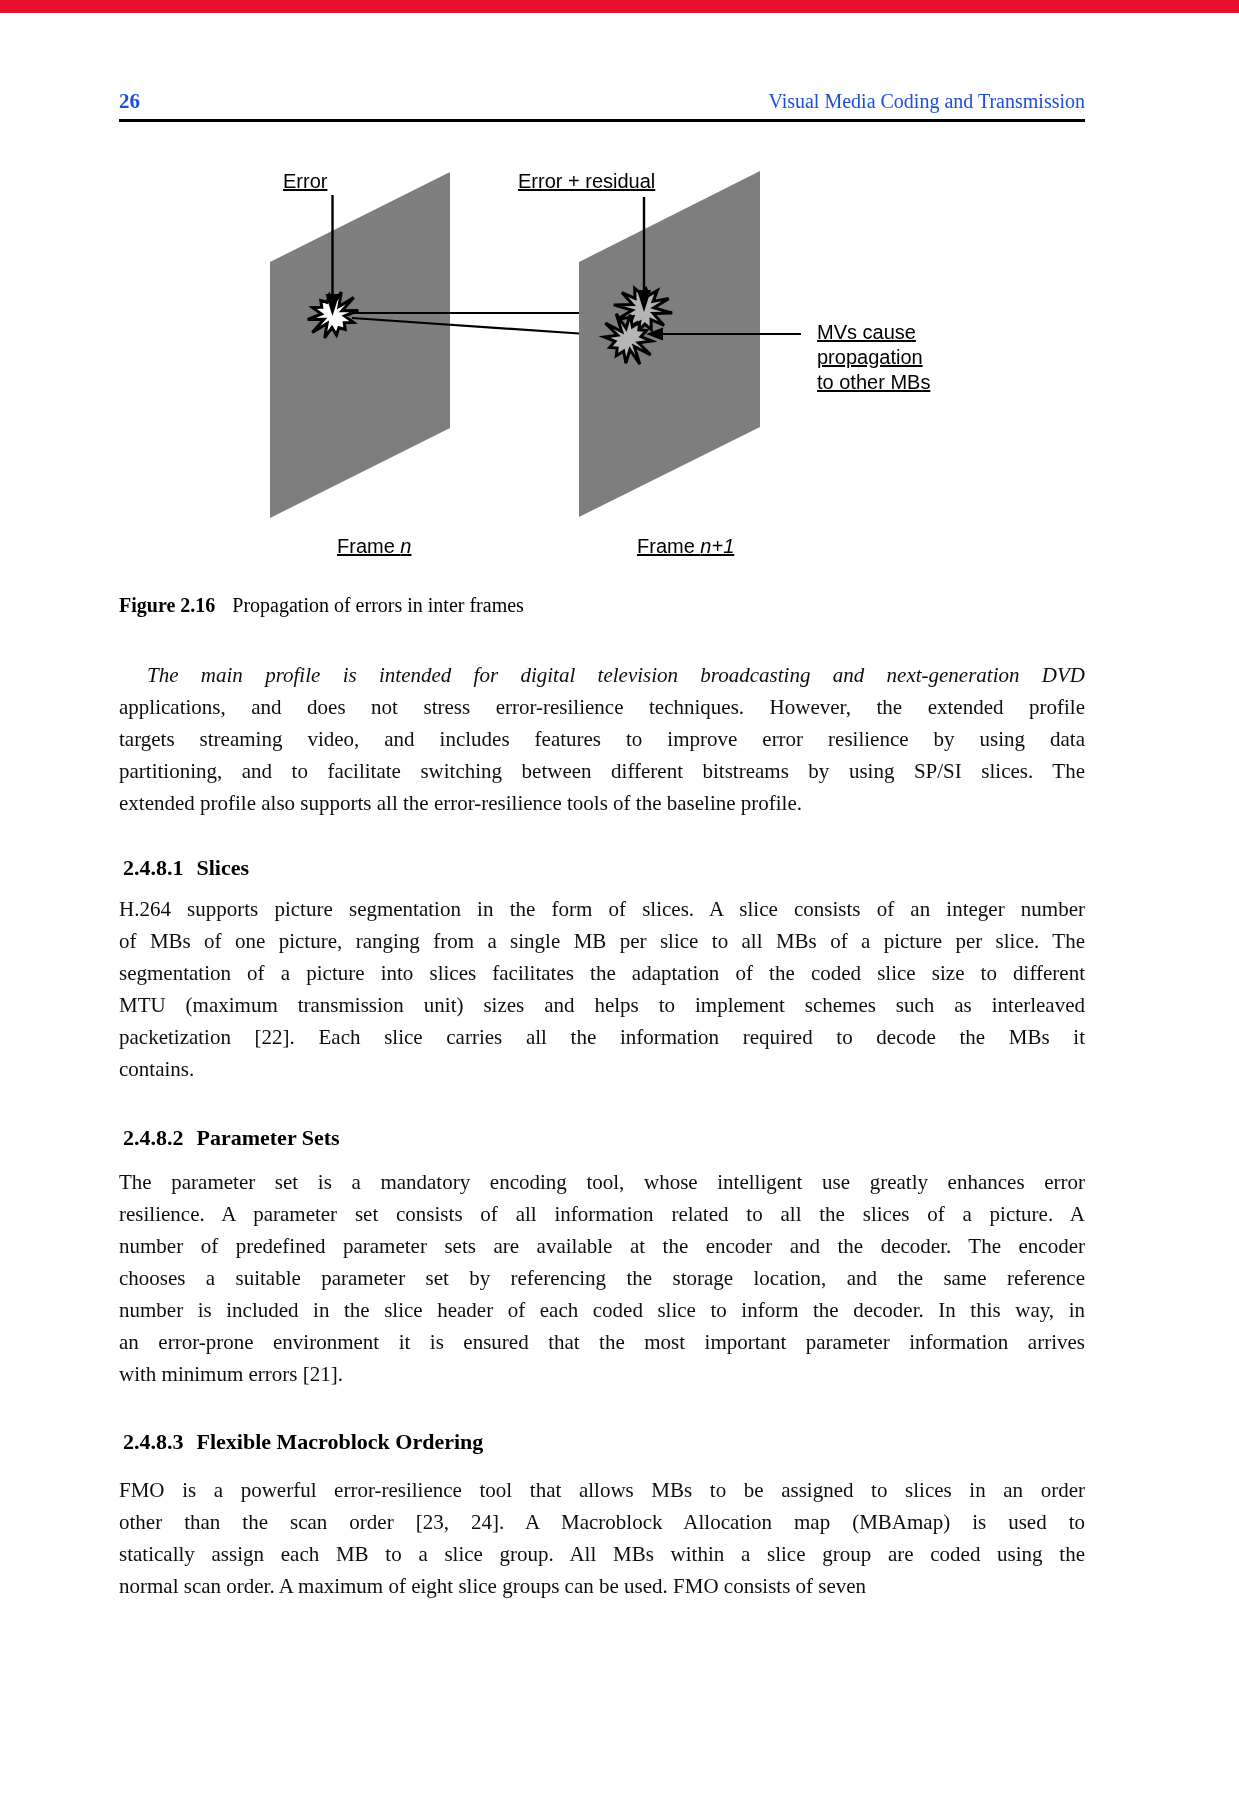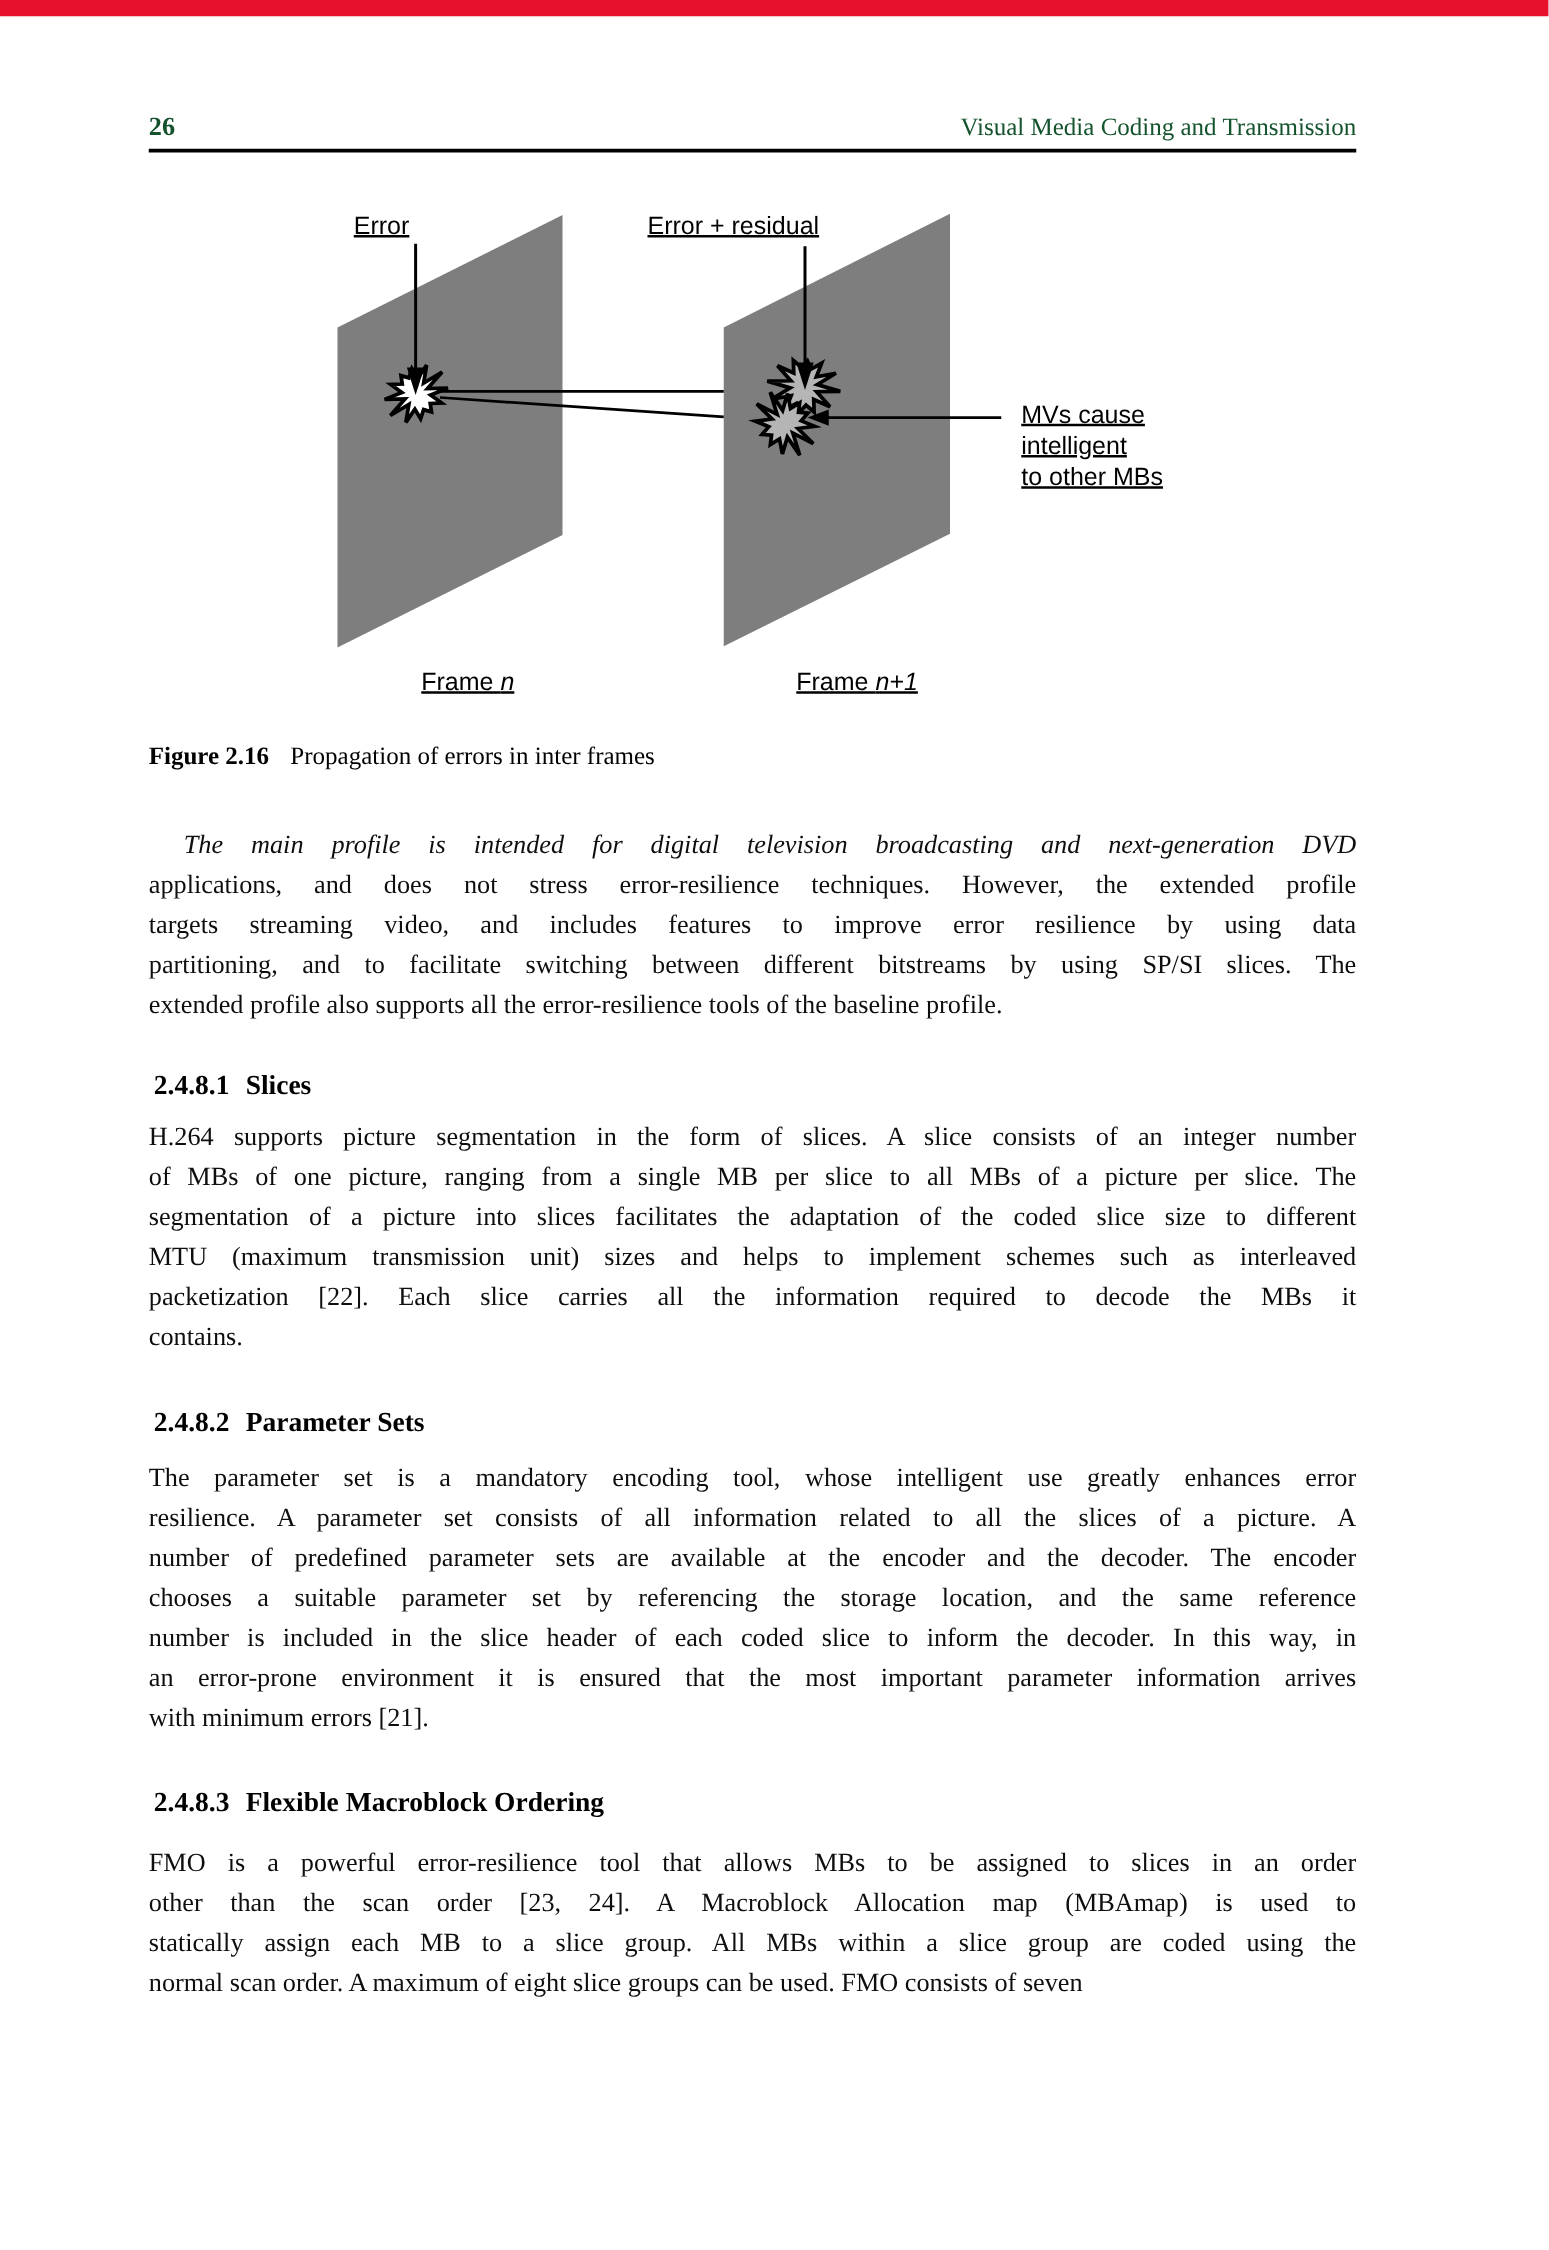--- a/index.html
+++ b/index.html
@@ -1,21 +1,21 @@
 <!DOCTYPE html>
 <html><head>
 <meta charset="utf-8">
 <style>
   html,body{margin:0;padding:0;background:#fff;}
   .page{position:relative;width:1239px;height:1800px;background:#fff;overflow:hidden;
         font-family:"Liberation Serif",serif;color:#0e0e0e;}
   .topbar{position:absolute;left:0;top:0;width:1239px;height:13px;background:#e8112d;}
   .header{position:absolute;left:119px;top:88px;width:966px;display:flex;
           justify-content:space-between;align-items:baseline;
-          font:20px/26px "Liberation Serif",serif;color:#14532d;}
+          font:20px/26px "Liberation Serif",serif;color:#1d4ed8;}
   .pagenum{font-weight:bold;font-size:21px;}
   .rule{position:absolute;left:119px;top:119px;width:966px;height:3px;background:#000;}
 
   .fig{position:absolute;left:0;top:0;}
   .fig .thin{stroke:#000;stroke-width:2.2;}
   .fig .mid{stroke:#000;stroke-width:2.4;}
   .fig .head{fill:#000;stroke:none;}
   .fig .burst{stroke:#000;stroke-width:3;stroke-linejoin:miter;}
 
   .figlabel{position:absolute;font:20px/24px "Liberation Sans",sans-serif;color:#000;white-space:nowrap;text-decoration:underline;}
@@ -67,21 +67,21 @@
     <polygon class="head" points="637,290 651,290 644,312"></polygon>
 
     <line class="thin" x1="660" y1="334" x2="801" y2="334"></line>
     <polygon class="head" points="646,334 663,327.5 663,340.5"></polygon>
   </svg>
 
   <div class="figlabel" style="left:283px;top:169px">Error</div>
   <div class="figlabel" style="left:518px;top:169px">Error + residual</div>
   <div class="figlabel mvs" style="left:817px;top:320px">
       <div class="ln">MVs cause</div>
-      <div class="ln">intelligent</div>
+      <div class="ln">propagation</div>
       <div class="ln">to other MBs</div>
     </div>
   <div class="figlabel" style="left:337px;top:534px">
     <span>Frame </span><i>n</i>
   </div>
   <div class="figlabel" style="left:637px;top:534px">
     <span>Frame </span><i>n+1</i>
   </div>
 
   <div class="caption">

